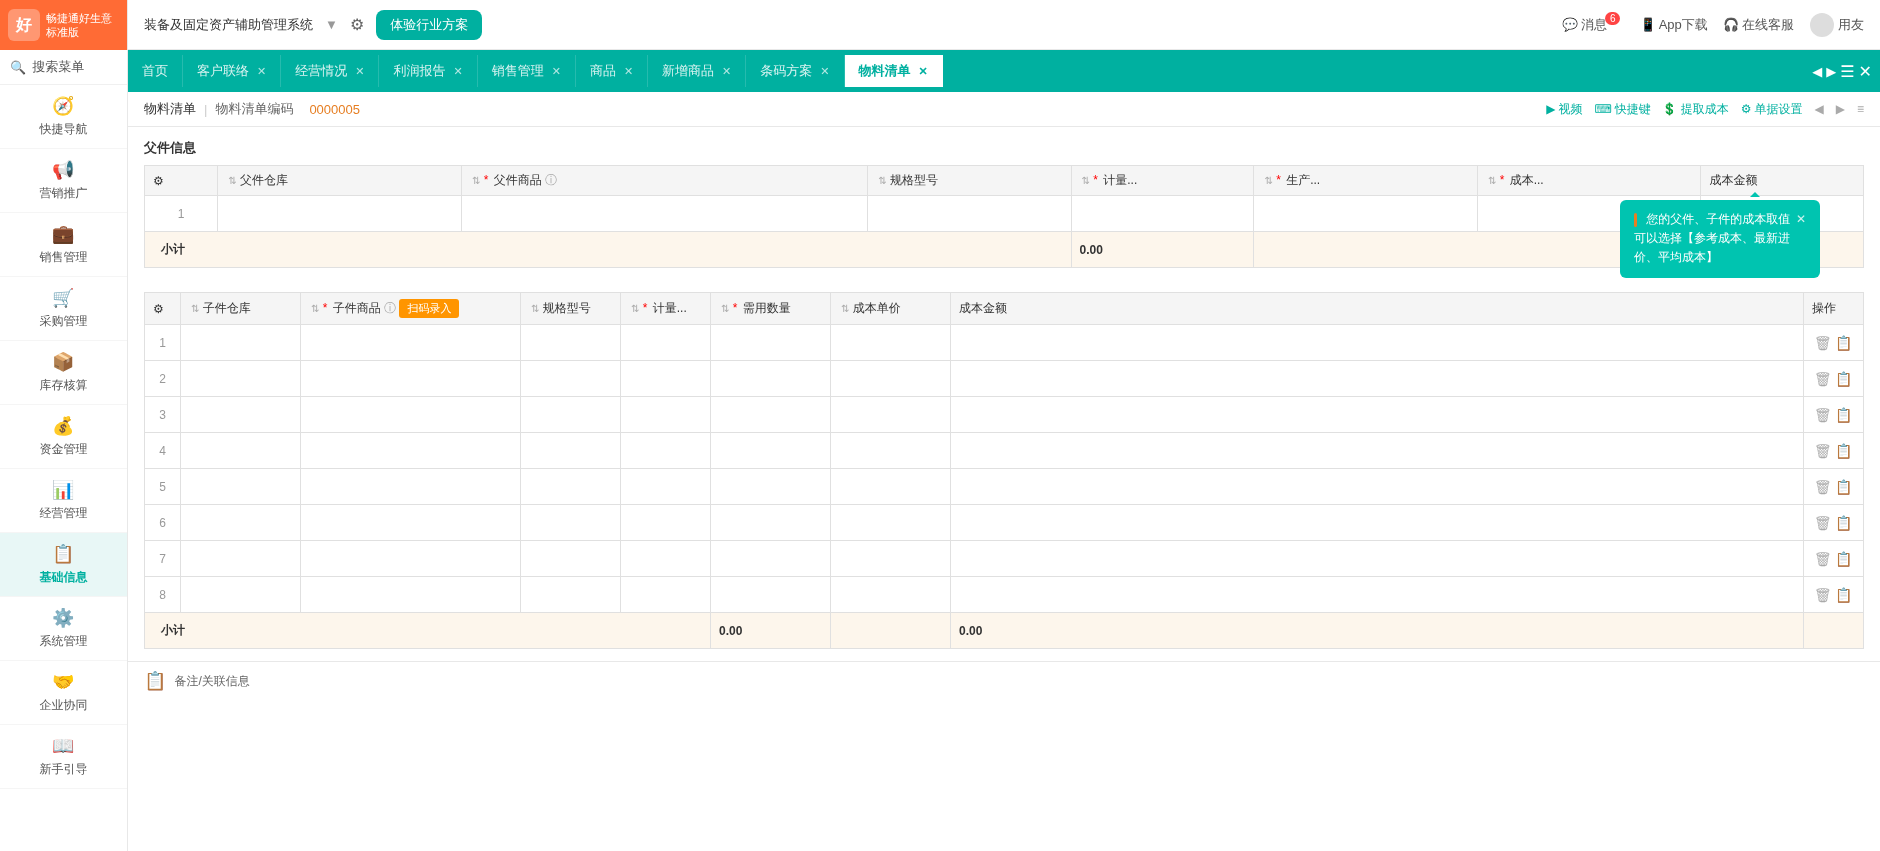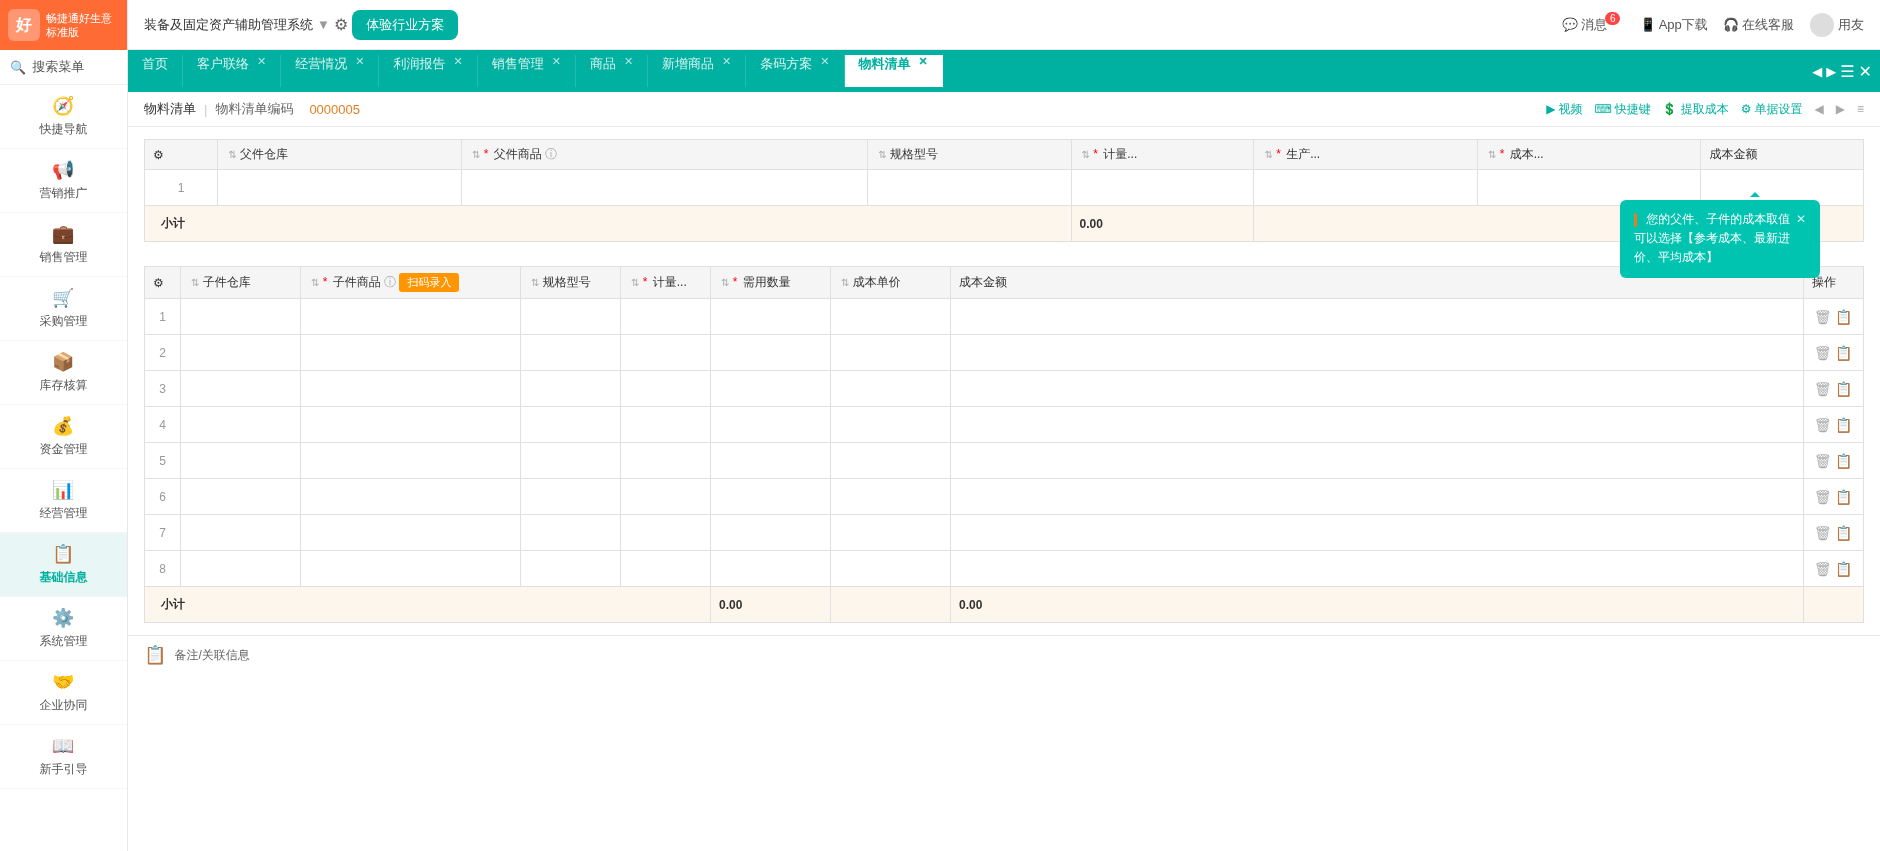--- a/index.html
+++ b/index.html
@@ -71,21 +71,21 @@
     }
 
     
     .topbar {
       background: #fff;
       height: 50px;
       display: flex;
       align-items: center;
       padding: 9px 16px;
       border-bottom: 1px solid #e8e8e8;
-      gap: 4px;
+      gap: 12px;
     }
     .topbar-btn {
       background: #00b0a0;
       color: white;
       border: none;
       border-radius: 8px;
       padding: 6px 14px;
       cursor: pointer;
       font-size: 13px;
     }
@@ -97,21 +97,21 @@
       display: flex;
       align-items: center;
       padding: 0;
       height: 42px;
       overflow: hidden;
     }
     .nav-tab {
       padding: 0 14px;
       height: 32px;
       display: flex;
-      align-items: flex-start;
+      align-items: center;
       color: rgba(255,255,255,0.85);
       cursor: pointer;
       font-size: 13px;
       white-space: nowrap;
       gap: 4px;
       border-right: 1px solid rgba(255,255,255,0.15);
       position: relative;
     }
     .nav-tab.active { background: #fff; color: #00b0a0; font-weight: bold; }
     .nav-tab .close-x { font-size: 11px; color: rgba(255,255,255,0.7); margin-left: 4px; cursor: pointer; }
@@ -415,20 +415,21 @@
         </div>
       </div>
 
       <div class="tooltip-box" style="position:fixed; right:60px; top:200px; z-index:200;">
         <span class="tooltip-close">✕</span>
         <span class="tooltip-accent"></span>
         <span>您的父件、子件的成本取值可以选择【参考成本、最新进价、平均成本】</span>
       </div>
 
       <div class="section">
+        <div class="section-title">父件信息</div>
         <table class="data-table">
           <thead>
             <tr>
               <th style="width:36px;">
                 <span>⚙</span>
               </th>
               <th style="width:120px;">
                 <span class="sort-icon">⇅</span>
                 <span>父件仓库</span>
               </th>

